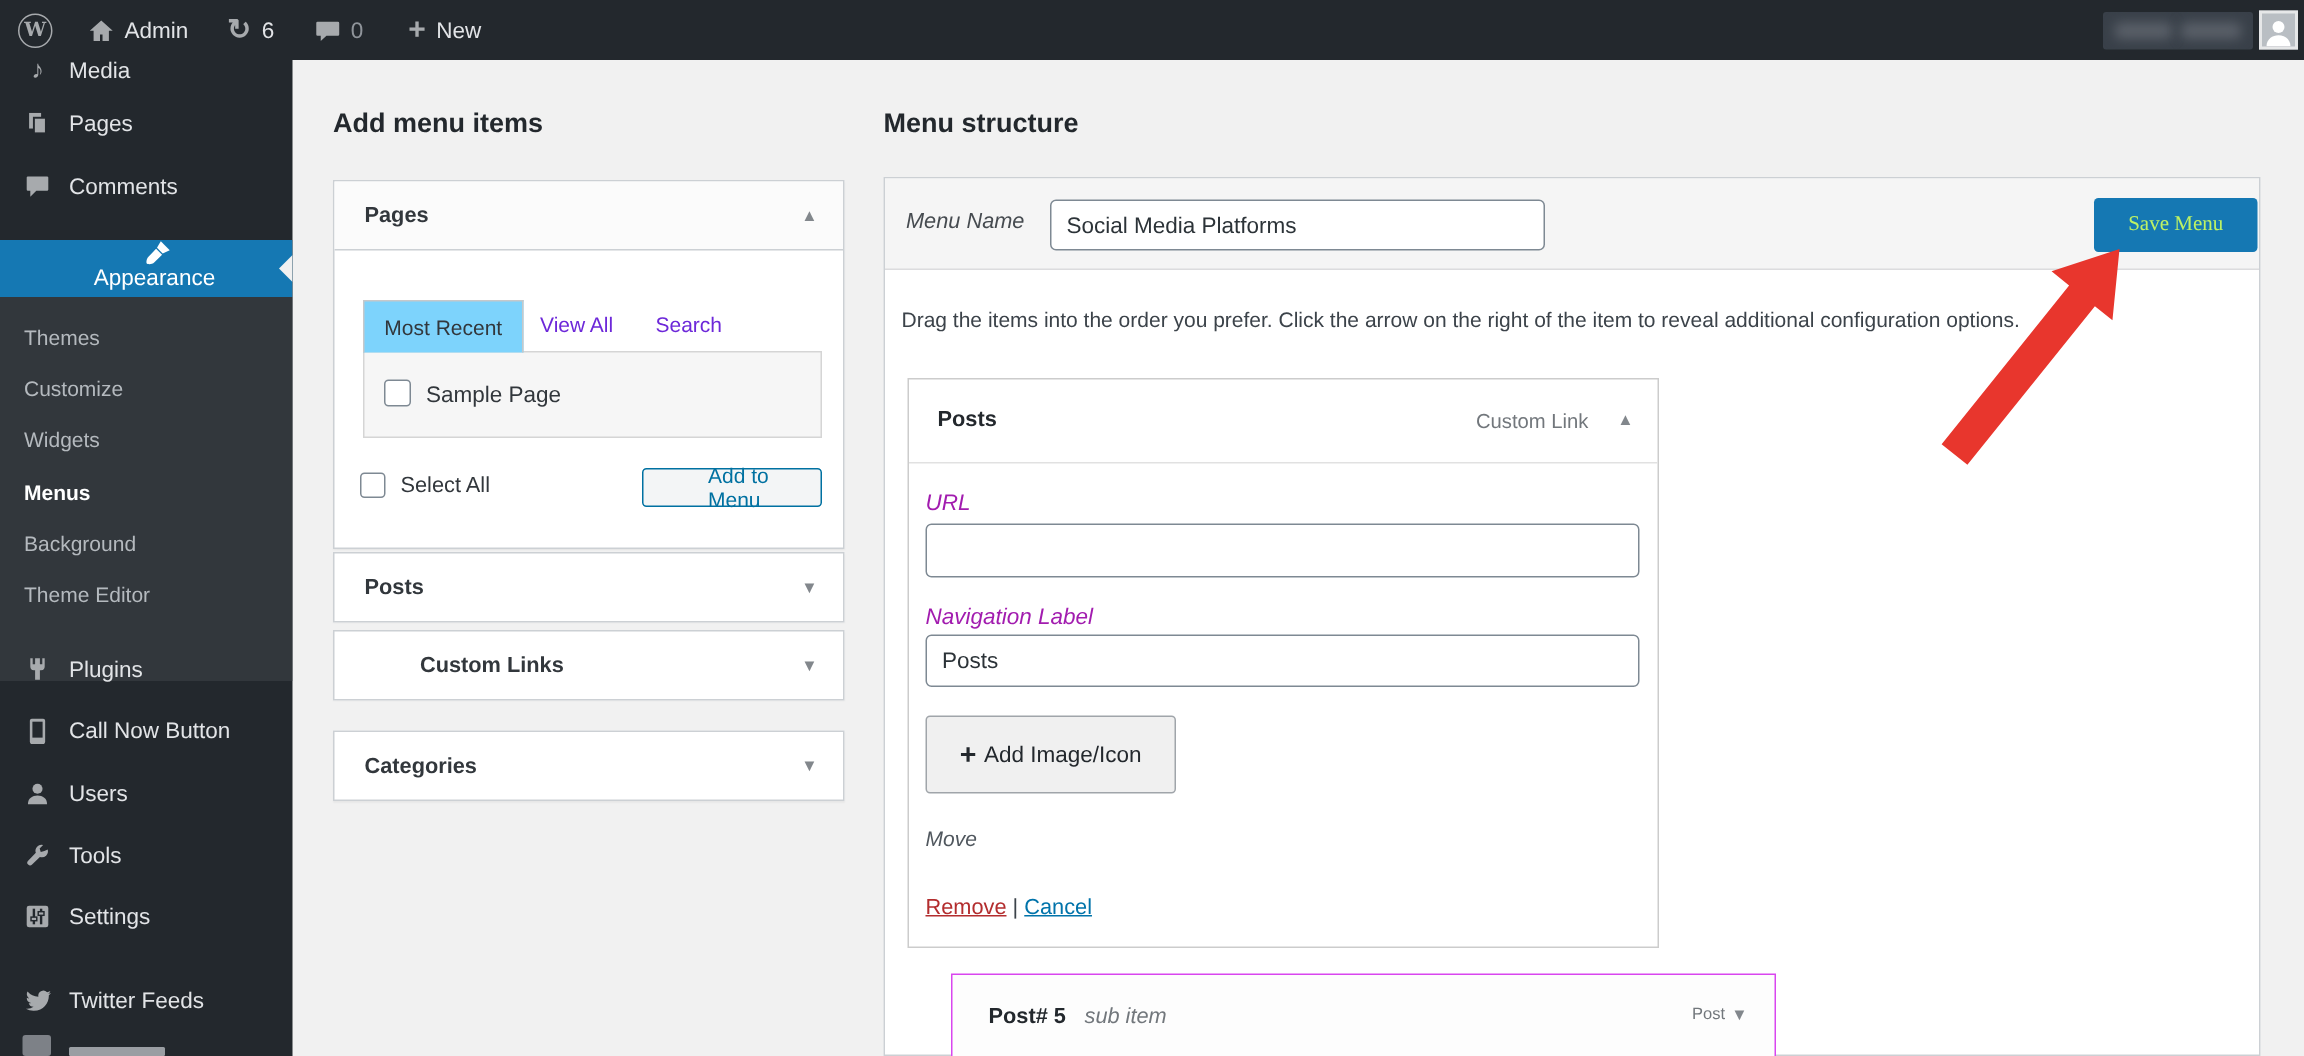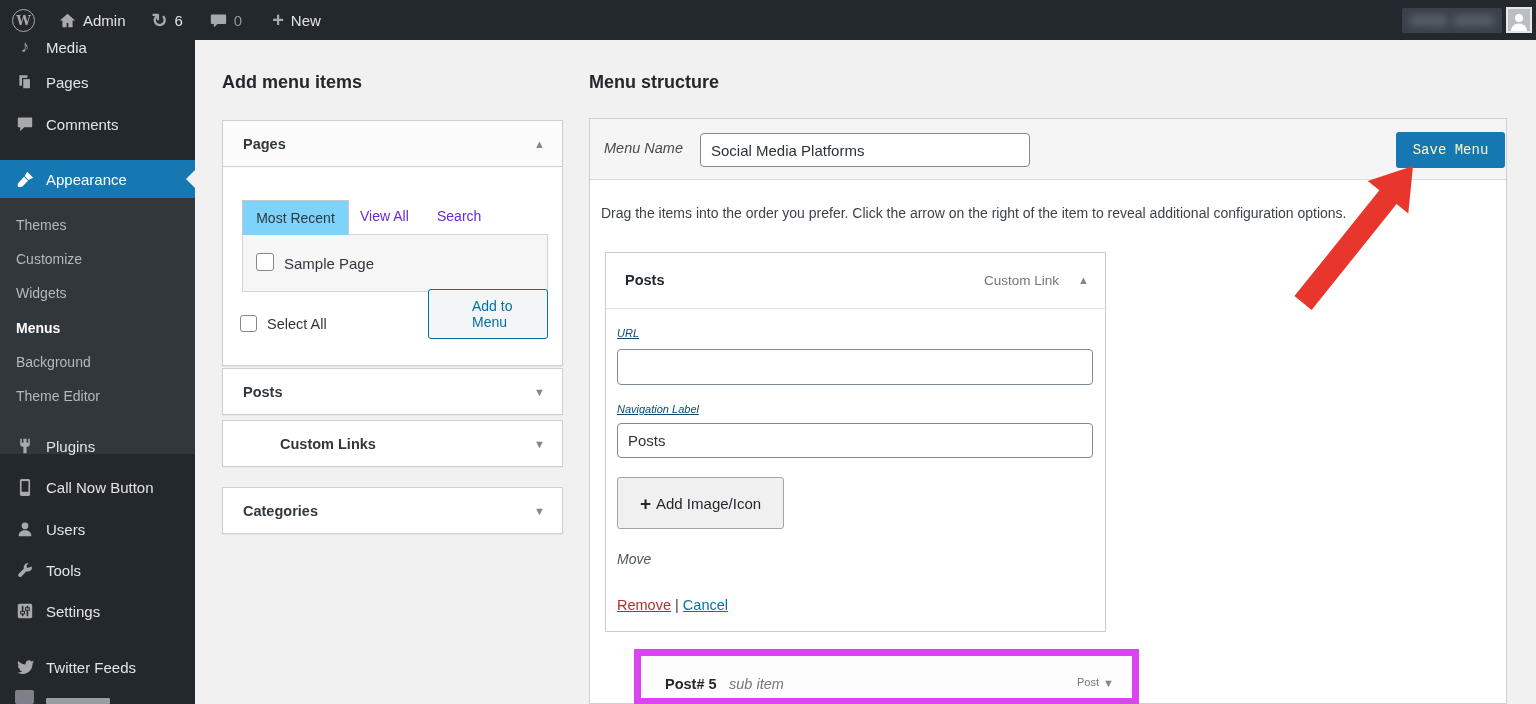--- a/index.html
+++ b/index.html
@@ -15,21 +15,21 @@
   .ab-plus { font-size:20px; font-weight:bold; color:#a7aaad; line-height:1; }
   .ab-blurbox { position:absolute; left:1402px; top:8px; width:100px; height:25px; background:#394049; border-radius:2px; overflow:hidden; }
   .ab-blurbox span { position:absolute; top:7px; height:11px; background:#5a6069; border-radius:3px; filter:blur(4px); }
   .ab-avatar { position:absolute; left:1506px; top:7px; width:26px; height:26px; background:#b9bec3; border:2px solid #e6e7e8; display:flex; align-items:flex-end; justify-content:center; overflow:hidden; }
 
   
   .sidebar { position:absolute; left:0; top:40px; width:195px; height:664px; background:#23282d; overflow:hidden; z-index:40; }
   .sb-item { position:absolute; left:0; width:195px; height:42px; display:flex; align-items:center; color:#e2e4e7; font-size:15px; cursor:pointer; }
   .sb-item .sb-icon { width:20px; margin-left:15px; display:flex; justify-content:center; align-items:center; fill:#a7aaad; color:#a7aaad; font-size:17px; }
   .sb-item .sb-label { margin-left:11px; }
-  .sb-active { background:#1578b3; color:#fff; }
+  .sb-active { background:#1578b3; color:#fff;flex-direction:column; }
   .sb-active .sb-icon { fill:#fff; color:#fff; }
   .sb-arrow-notch { position:absolute; right:0; top:10px; width:0; height:0; border-top:9px solid transparent; border-bottom:9px solid transparent; border-right:9px solid #f1f1f1; }
   .sb-submenu-bg { position:absolute; left:0; top:158px; width:195px; height:256px; background:#32373c; }
   .sb-sub { position:absolute; left:0; width:195px; height:34px; display:flex; align-items:center; color:#b4b9be; font-size:14px; padding-left:16px; cursor:pointer; }
   .sb-sub-current { color:#fff; font-weight:bold; }
   .sb-partial-icon { position:absolute; left:15px; top:650px; width:19px; height:14px; background:#7d8187; border-radius:2px; }
   .sb-partial-text { position:absolute; left:46px; top:658px; width:64px; height:6px; background:#9a9ea3; border-radius:1px; }
 
   
   .section-h { position:absolute; font-size:18px; font-weight:700; color:#23282d; }
@@ -46,38 +46,38 @@
   .tabbox { position:absolute; left:242px; top:234px; width:306px; height:58px; background:#f6f6f6; border:1px solid #d5d5d5; }
   .checkbox { position:absolute; width:18px; height:18px; background:#fff; border:1px solid #7e8993; border-radius:3px; }
   .cb-label { position:absolute; font-size:15px; color:#32373c; }
   .btn-secondary { position:absolute; display:flex; align-items:center; justify-content:center; background:#f3f5f6; border:1px solid #0071a1; border-radius:3px; color:#0071a1; font-size:14px; cursor:pointer; }
 
   
   .ms-panel { position:absolute; left:589px; top:118px; width:918px; height:586px; background:#fff; border:1px solid #ccd0d4; }
   .ms-namebar { position:absolute; left:0; top:0; width:100%; height:61px; background:#f5f5f5; border-bottom:1px solid #dcdcde; }
   .ms-namelabel { position:absolute; left:14px; top:21px; font-size:14.5px; font-style:italic; color:#464b50; }
   .txt-input { position:absolute; background:#fff; border:1px solid #7e8993; border-radius:4px; font-family:"Liberation Sans",sans-serif; font-size:15px; color:#2c3338; padding:0 10px; }
-  .btn-primary { position:absolute; background:#1578b3; color:#fef9c3; border:none; border-radius:3px; font-size:14px; font-family:Liberation Mono, monospace; display:flex; align-items:center; justify-content:center; cursor:pointer; }
+  .btn-primary { position:absolute; background:#1578b3; color:#bef264; border:none; border-radius:3px; font-size:14px; font-family:Liberation Serif, serif; display:flex; align-items:center; justify-content:center; cursor:pointer; }
   .ms-drag { position:absolute; left:11px; top:86px; font-size:14px; color:#3c434a; }
 
   .mi-box { position:absolute; left:15px; top:133px; width:501px; height:380px; border:1px solid #ccc; background:#fff; }
   .mi-header { position:relative; height:56px; border-bottom:1px solid #e1e1e1; }
   .mi-title { position:absolute; left:19px; top:19px; font-size:14.5px; font-weight:700; color:#23282d; }
   .mi-type { position:absolute; right:46px; top:20px; font-size:13.5px; color:#72777c; }
   .mi-caret { position:absolute; right:16px; top:21px; font-size:11px; color:#82878c; cursor:pointer; }
-  .mi-label { position:absolute; left:11px; font-size:11px; font-style:italic; color:#0c4a6e;text-decoration:underline; }
+  .mi-label { position:absolute; left:11px; font-size:15px; font-style:italic; color:#a21caf; }
   .btn-addimg { position:absolute; left:11px; top:224px; width:167px; height:52px; background:#f0f0f0; border:1px solid #a0a5aa; border-radius:3px; display:flex; align-items:center; justify-content:center; gap:5px; font-size:15px; color:#23282d; cursor:pointer; }
   .btn-addimg .plus { font-size:19px; font-weight:bold; line-height:1; }
   .mi-move { position:absolute; left:11px; top:298px; font-size:14px; font-style:italic; color:#50575e; }
   .mi-links { position:absolute; left:11px; top:344px; font-size:14.5px; }
   .link-remove { color:#b32d2e; text-decoration:underline; cursor:pointer; }
   .link-sep { color:#3c434a; }
   .link-cancel { color:#0073aa; text-decoration:underline; cursor:pointer; }
 
-  .sub-box { position:absolute; left:44px; top:530px; width:505px; height:56px; border:7px solid #d946ef; background:#fdfdfd; }
+  .sub-box { position:absolute; left:44px; top:530px; width:550px; height:56px; border:1px solid #d946ef; background:#fdfdfd; }
   .sub-title { position:absolute; left:24px; top:20px; font-size:14.5px; font-weight:700; color:#23282d; }
   .sub-italic { position:absolute; left:88px; top:20px; font-size:14.5px; font-style:italic; color:#72777c; }
   .sub-type { position:absolute; right:33px; top:20px; font-size:11px; color:#72777c; }
   .sub-caret { position:absolute; right:18px; top:21px; font-size:11px; color:#82878c; cursor:pointer; }
 
   .red-arrow { position:absolute; left:1268px; top:148px; z-index:30; pointer-events:none; }
 </style>
 </head>
 <body>
 
@@ -254,21 +254,21 @@
 </div>
 <span class="tab-link" style="left:360px;">View All</span>
 <span class="tab-link" style="left:437px;">Search</span>
 
 <div class="tabbox"></div>
 <div class="checkbox" style="left:256px; top:253px;"></div>
 <span class="cb-label" style="left:284px; top:255px;">Sample Page</span>
 
 <div class="checkbox" style="left:240px; top:315px; width:17px; height:17px;"></div>
 <span class="cb-label" style="left:267px; top:316px; font-size:14.5px;">Select All</span>
-<div class="btn-secondary" style="left:428px; top:289px; width:120px; height:50px;padding-left:43px;">Add to Menu</div>
+<div class="btn-secondary" style="left:428px; top:312px; width:120px; height:26px;padding-left:43px;">Add to Menu</div>
 
 <div class="panel" style="left:222px; top:368px; width:341px; height:47px;">
   <div class="acc-header" style="height:45px;">
     <span class="acc-title">Posts</span>
     <span class="acc-caret">▼</span>
   </div>
 </div>
 <div class="panel" style="left:222px; top:420px; width:341px; height:47px;">
   <div class="acc-header" style="height:45px;margin-left:37px;">
     <span class="acc-title">Custom Links</span>

